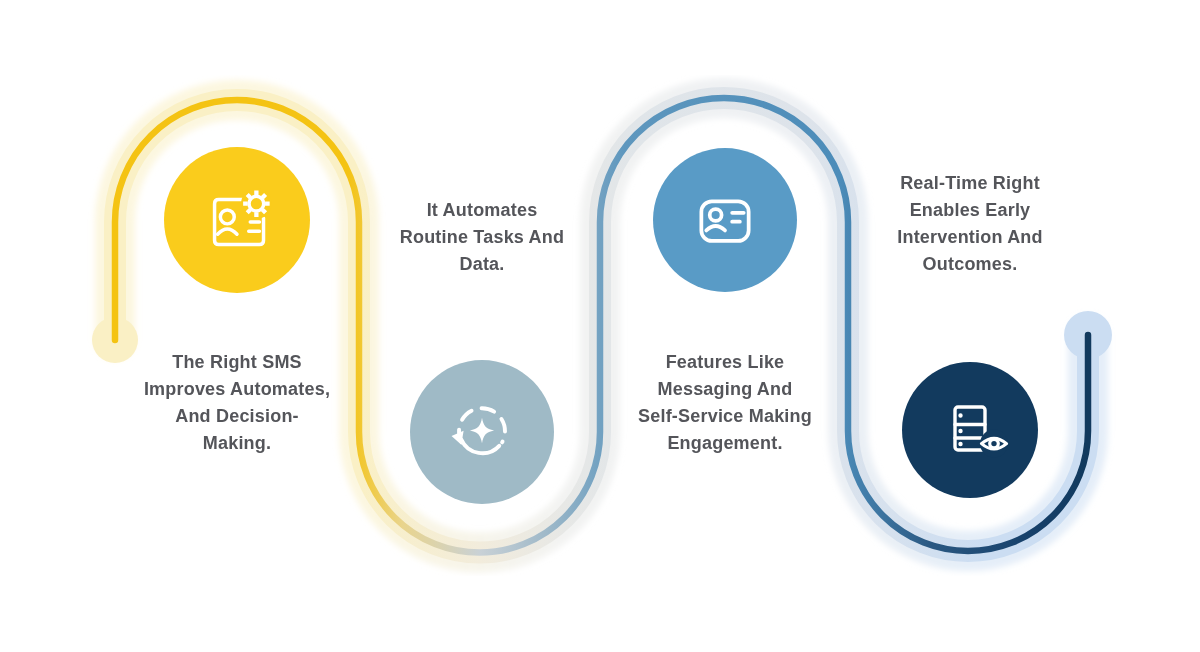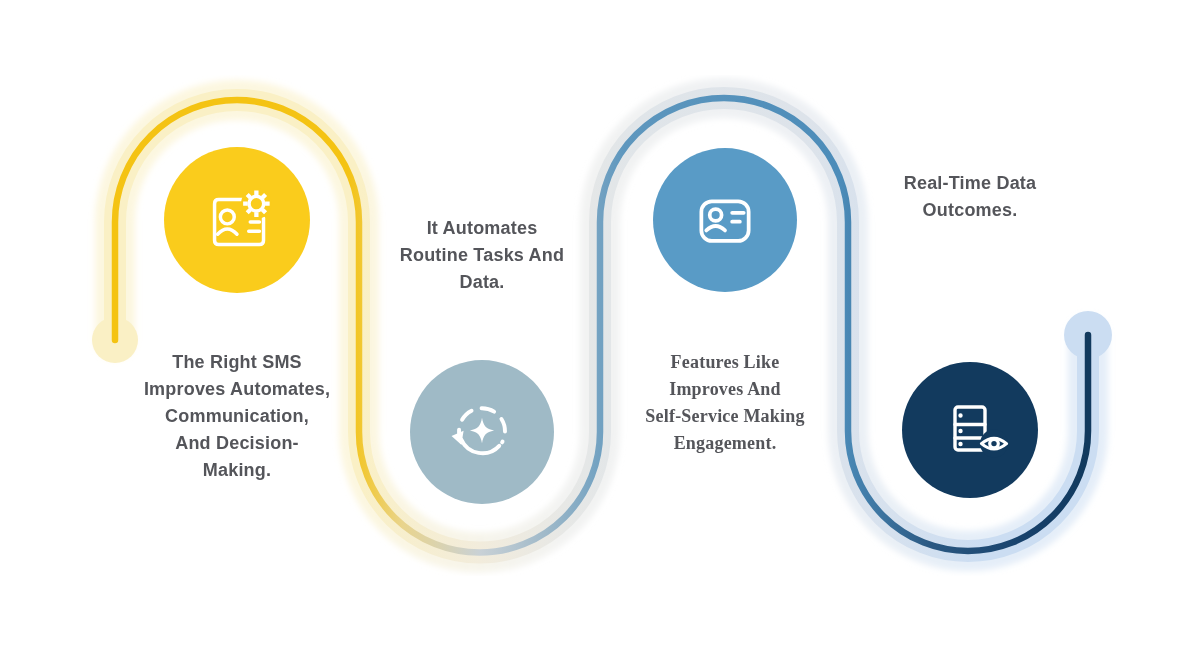--- a/index.html
+++ b/index.html
@@ -108,36 +108,37 @@
       <path stroke-width="4.4" d="M 22.5 15.5 h 0.01 M 22.5 31 h 0.01 M 22.5 44 h 0.01"></path>
       <circle cx="56" cy="43.6" r="14" stroke="none" fill="#123A5E"></circle>
       <path stroke-width="3.2" d="M 43.5 43.6 Q 56 33 68.5 43.6 Q 56 54.2 43.5 43.6 Z"></path>
       <circle cx="56" cy="43.6" r="4.3" stroke-width="3.2"></circle>
     </g>
   </svg>
 
   <div class="caption" style="left:112px;top:349px;">
     <div class="ln">The Right SMS</div>
     <div class="ln">Improves Automates,</div>
-    <div class="ln">Communication,</div>
     <div class="ln">And Decision-</div>
     <div class="ln">Making.</div>
   </div>
 
-  <div class="caption" style="left:357px;top:197px;margin-top:18px;">
+  <div class="caption" style="left:357px;top:197px;">
     <div class="ln">It Automates</div>
     <div class="ln">Routine Tasks And</div>
     <div class="ln">Data.</div>
   </div>
 
-  <div class="caption" style="left:600px;top:349px;font-family:Liberation Serif, serif;">
+  <div class="caption" style="left:600px;top:349px;">
     <div class="ln">Features Like</div>
-    <div class="ln">Improves And</div>
+    <div class="ln">Messaging And</div>
     <div class="ln">Self-Service Making</div>
     <div class="ln">Engagement.</div>
   </div>
 
   <div class="caption" style="left:845px;top:170px;">
-    <div class="ln">Real-Time Data</div>
+    <div class="ln">Real-Time Right</div>
+    <div class="ln">Enables Early</div>
+    <div class="ln">Intervention And</div>
     <div class="ln">Outcomes.</div>
   </div>
 
 </div>
 
 </body></html>

